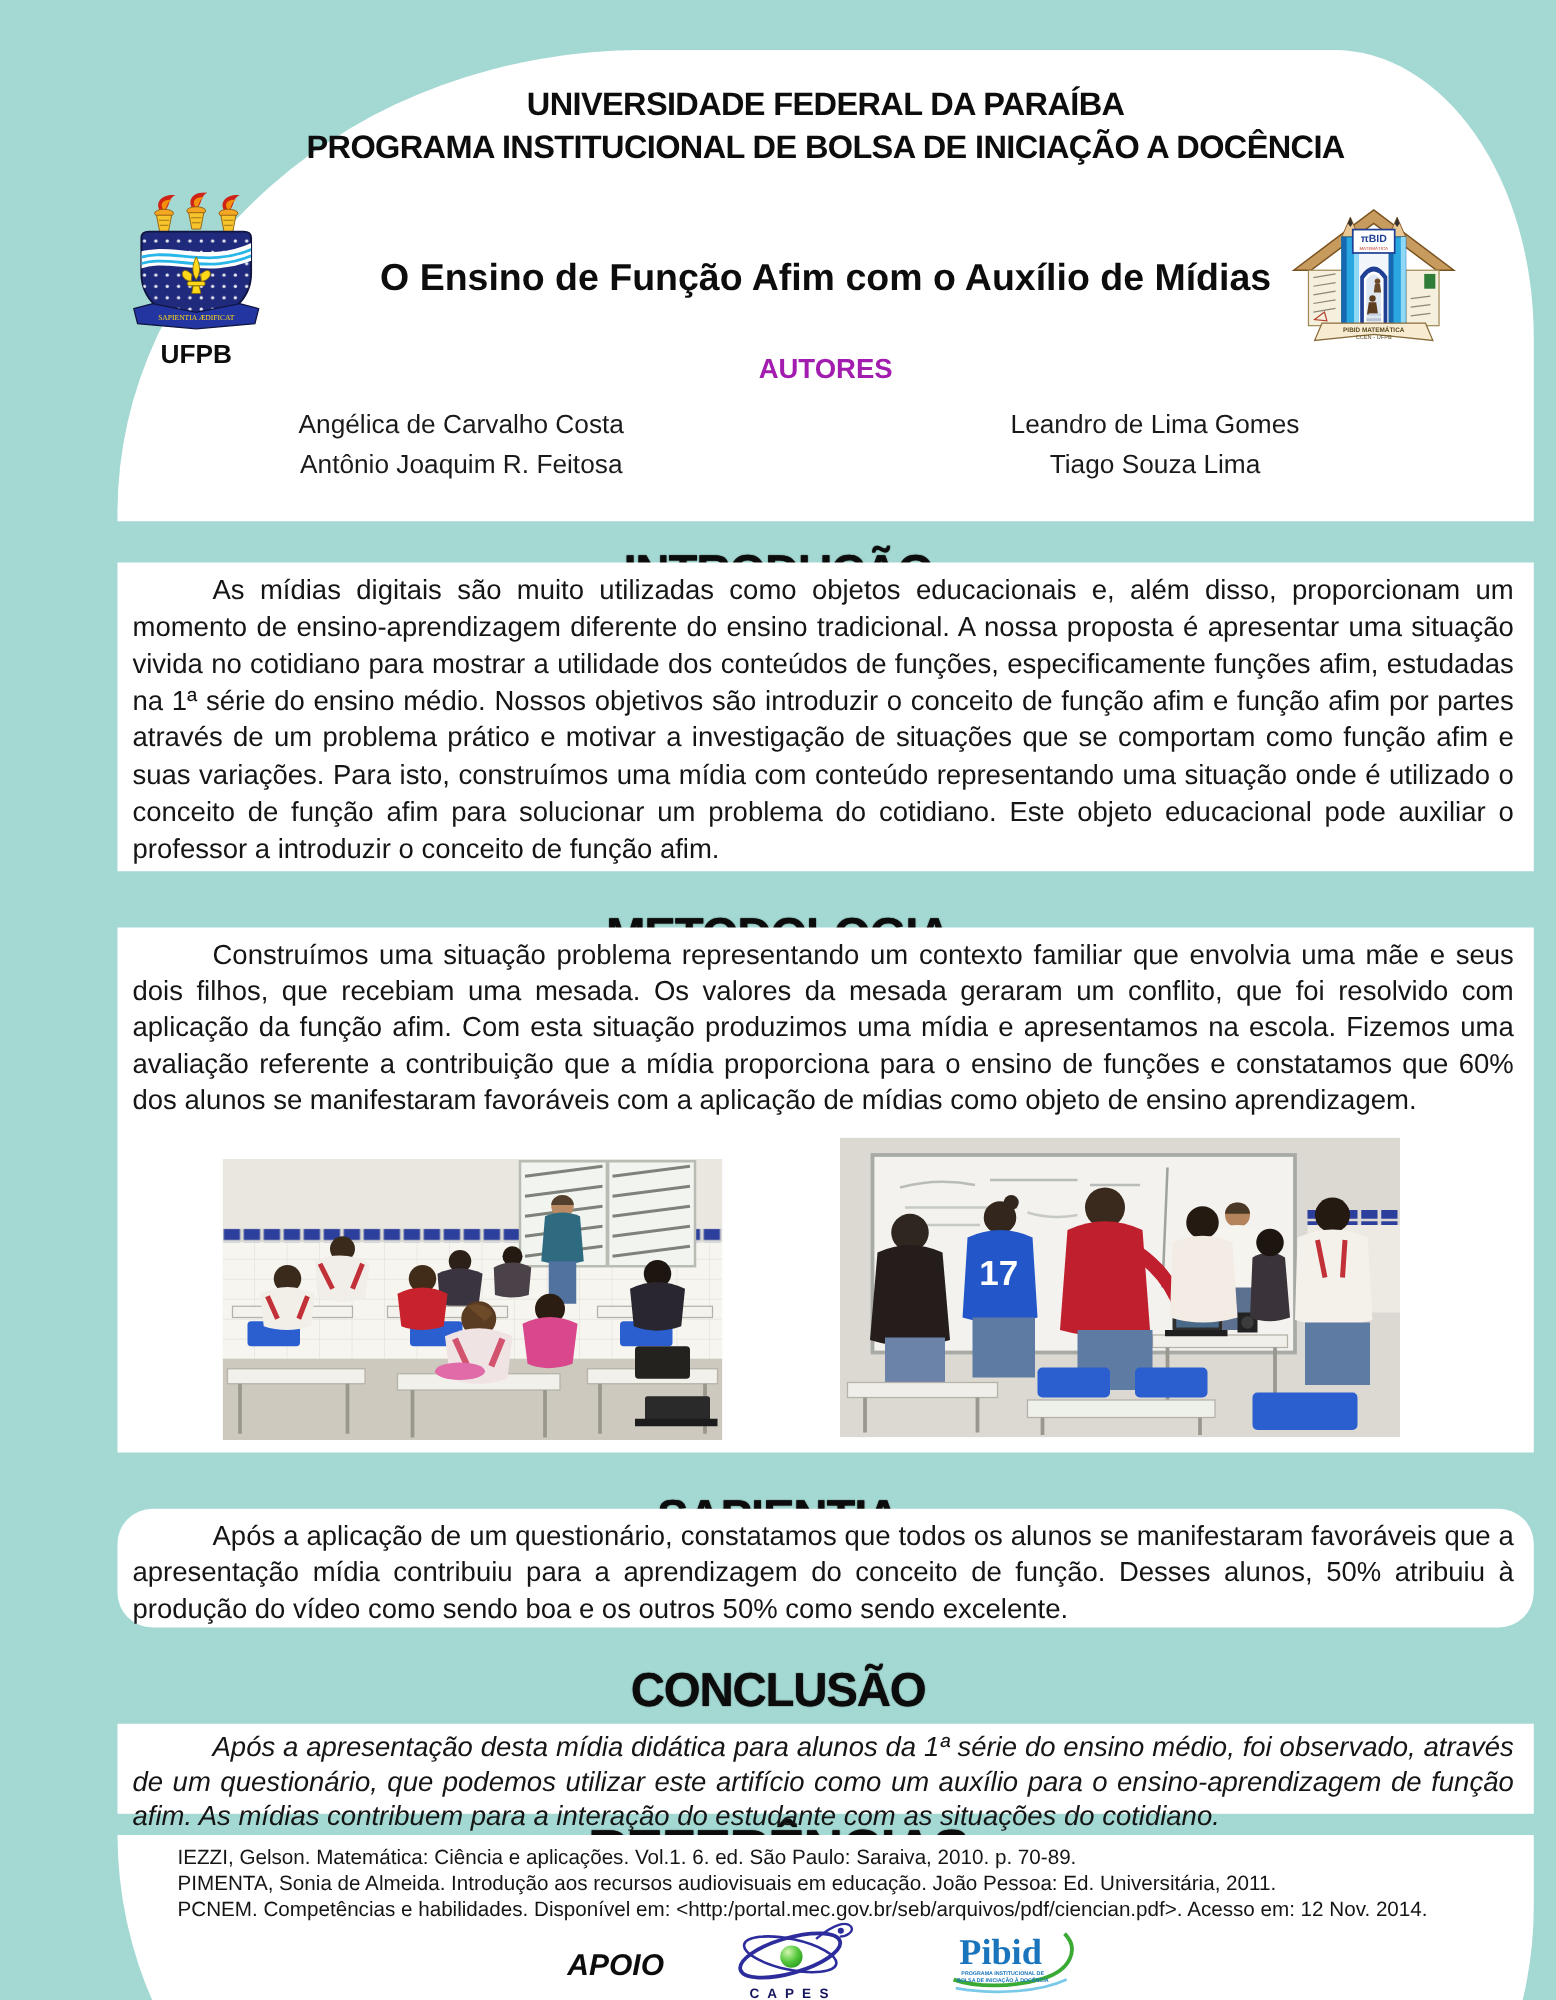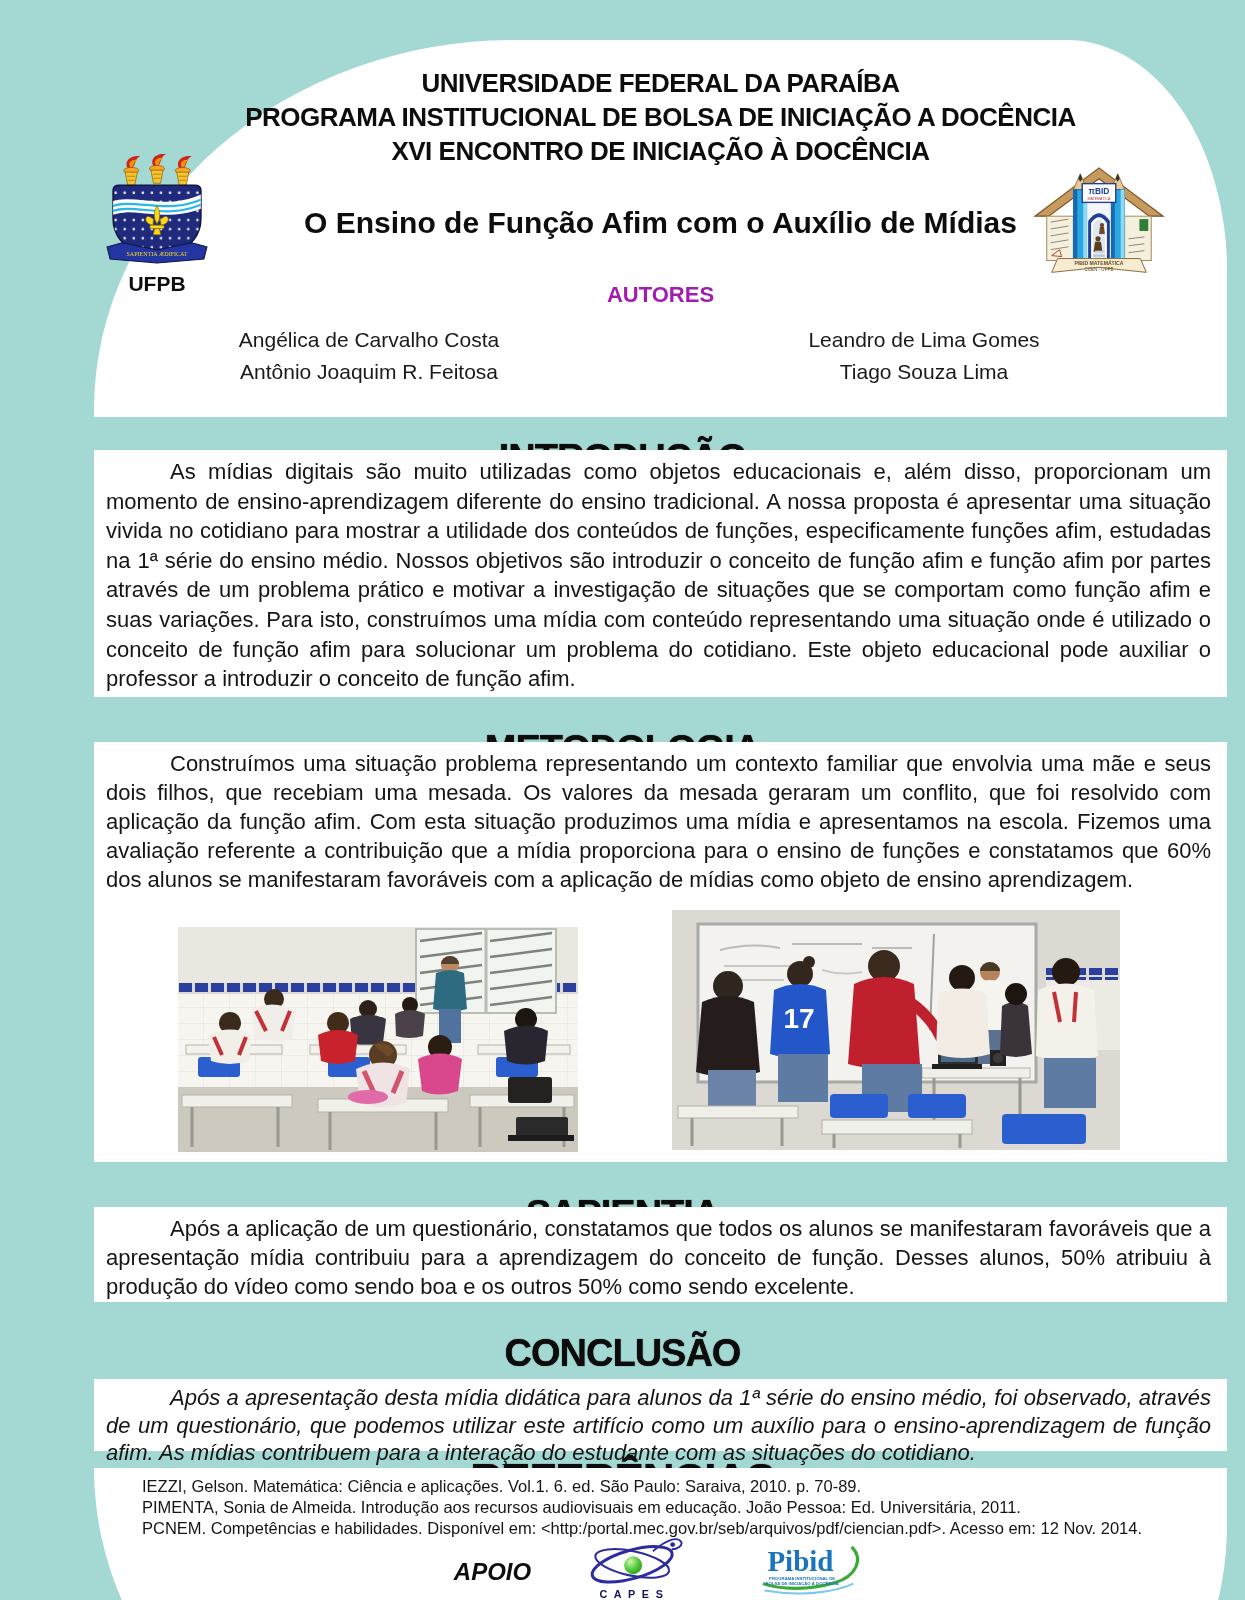--- a/index.html
+++ b/index.html
@@ -31,21 +31,21 @@
   .pibid-crest{position:absolute;left:936px;top:120px;width:138px;height:122px;}
   .band{position:absolute;left:0;width:100%;text-align:center;font-weight:bold;
     letter-spacing:-1px;color:#0c0c0c;font-size:38px;text-shadow:0 0 1px #0c0c0c;margin-top:30px;}
   .band.b-intro{top:407px;height:43px;line-height:43px;}
   .band.b-metod{top:697px;height:45px;line-height:45px;}
   .band.b-result{top:1162px;height:45px;line-height:45px;}
   .band.b-concl{top:1302px;height:43px;line-height:43px;}
   .band.b-refs{top:1432px;height:36px;line-height:36px;font-size:44px;}
   .box-intro{top:450px;height:247px;}
   .box-metod{top:742px;height:420px;}
-  .box-result{top:1207px;height:95px;}
+  .box-result{top:1207px;height:95px;border-radius:28px;}
   .box-concl{top:1379px;height:72px;font-style:italic;}
   .body-text{margin:0;padding:7px 16px 0 12px;font-size:22px;line-height:29.6px;
     text-align:justify;text-indent:64px;color:#151515;}
   .box-metod .body-text{line-height:29px;}
   .box-result .body-text{line-height:29px;}
   .box-concl .body-text{padding-top:5px;line-height:27.5px;}
   .photo{position:absolute;overflow:hidden;}
   .photo svg{display:block;width:100%;height:100%;}
   .photo-left{left:84px;top:185px;width:400px;height:225px;}
   .photo-right{left:578px;top:168px;width:448px;height:240px;}
@@ -58,21 +58,20 @@
 </style>
 </head>
 <body>
 
 <div class="poster">
 
   <div class="panel header-panel">
     <div class="org-lines">
       <div>UNIVERSIDADE FEDERAL DA PARAÍBA</div>
       <div>PROGRAMA INSTITUCIONAL DE BOLSA DE INICIAÇÃO A DOCÊNCIA</div>
-      <div>XVI ENCONTRO DE INICIAÇÃO À DOCÊNCIA</div>
     </div>
     <div class="poster-title">O Ensino de Função Afim com o Auxílio de Mídias</div>
     <div class="authors-label">AUTORES</div>
     <div class="authors-col c2">
       <div>Leandro de Lima Gomes</div>
       <div>Tiago Souza Lima</div>
     </div>
     <div class="authors-col c1">
       <div>Angélica de Carvalho Costa</div>
       <div>Antônio Joaquim R. Feitosa</div>

